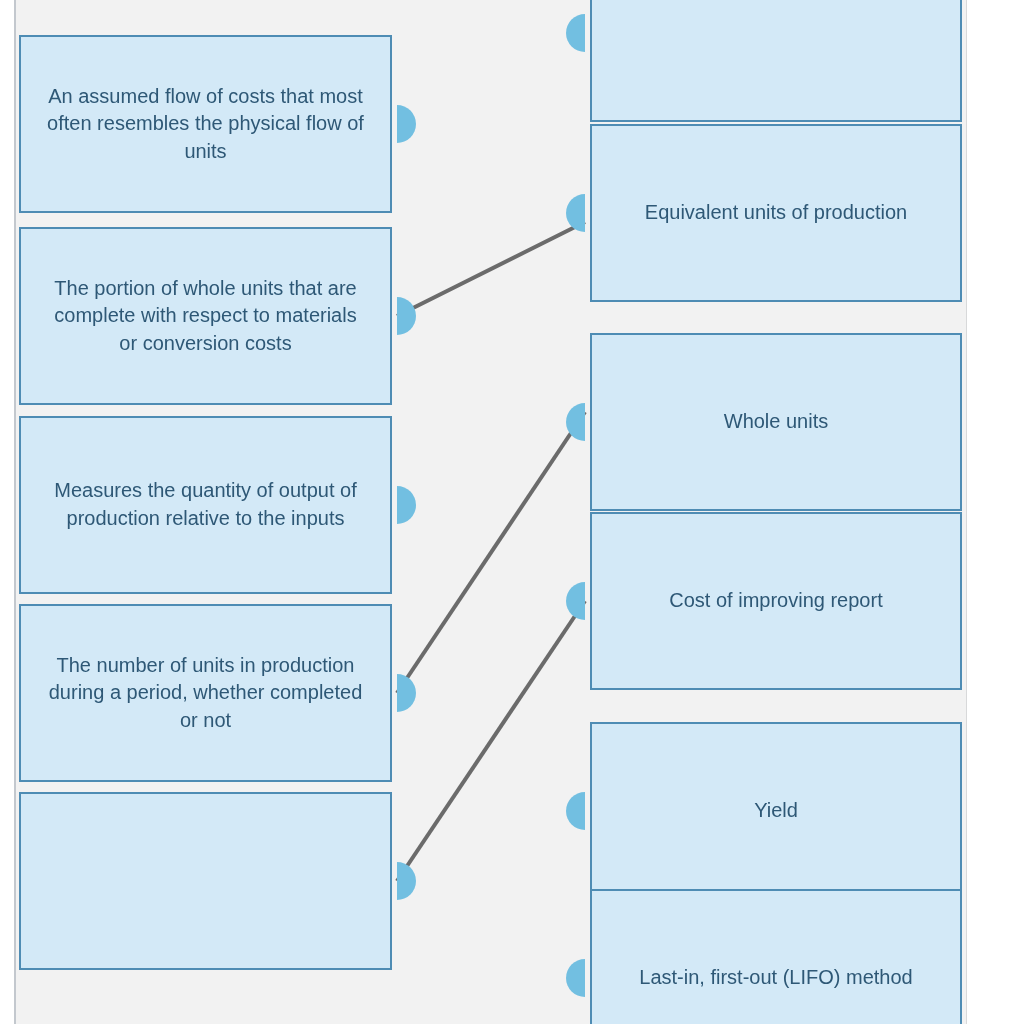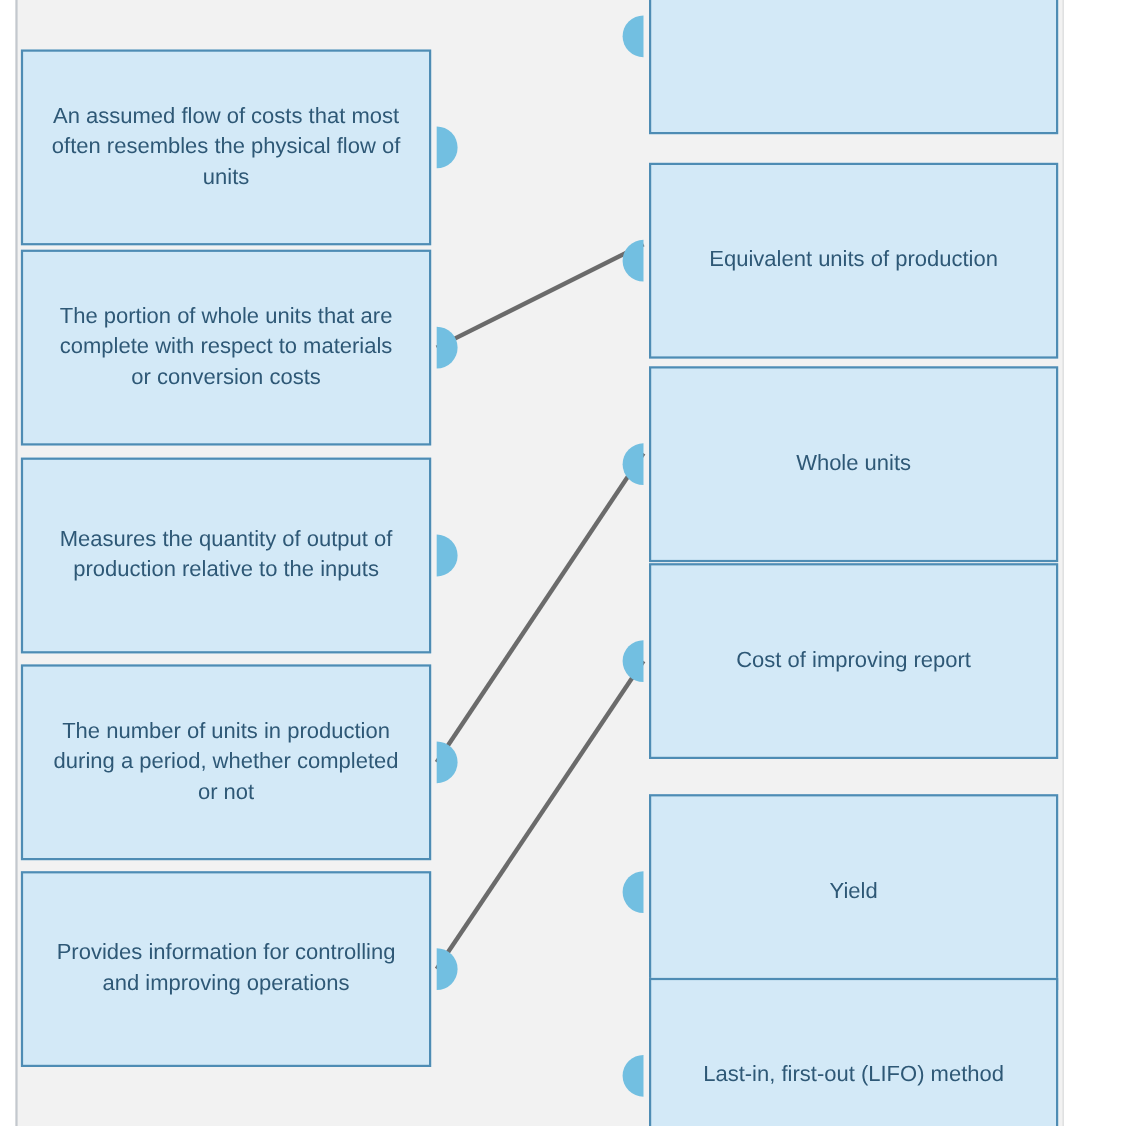--- a/index.html
+++ b/index.html
@@ -42,45 +42,44 @@
 <body>
 
 <div class="panel"></div>
 
 <svg id="connections">
     <line x1="397" y1="316" x2="585" y2="222"></line>
     <line x1="397" y1="693" x2="585" y2="412"></line>
     <line x1="397" y1="881" x2="585" y2="601"></line>
   </svg>
 
-<div class="card left" style="top:45px">
+<div class="card left" style="top:35px">
   <span class="card-label">An assumed flow of costs that most often resembles the physical flow of units</span>
   <span class="dot"></span>
 </div>
 <div class="card left" style="top:227px">
   <span class="card-label">The portion of whole units that are complete with respect to materials or conversion costs</span>
   <span class="dot"></span>
 </div>
 <div class="card left" style="top:416px">
   <span class="card-label">Measures the quantity of output of production relative to the inputs</span>
   <span class="dot"></span>
 </div>
 <div class="card left" style="top:604px">
   <span class="card-label">The number of units in production during a period, whether completed or not</span>
   <span class="dot"></span>
 </div>
 <div class="card left" style="top:792px">
-  <span class="card-label">Provides information for controlling and improving operations</span>
   <span class="dot"></span>
 </div>
 
 <div class="card right" style="top:-56px">
   <span class="dot"></span>
 </div>
-<div class="card right" style="top:148px">
+<div class="card right" style="top:124px">
   <span class="card-label">Equivalent units of production</span>
   <span class="dot"></span>
 </div>
 <div class="card right" style="top:333px">
   <span class="card-label">Whole units</span>
   <span class="dot"></span>
 </div>
 <div class="card right" style="top:512px">
   <span class="card-label">Cost of improving report</span>
   <span class="dot"></span>

